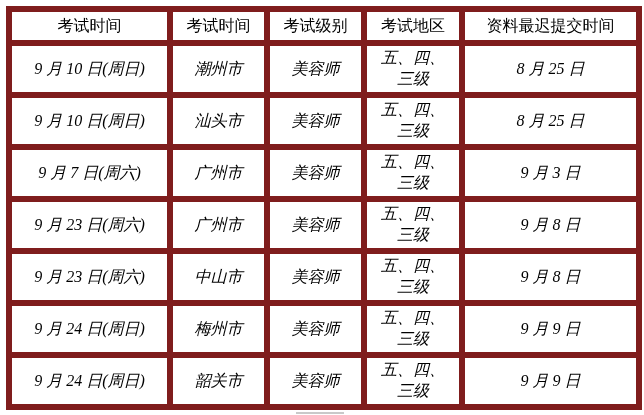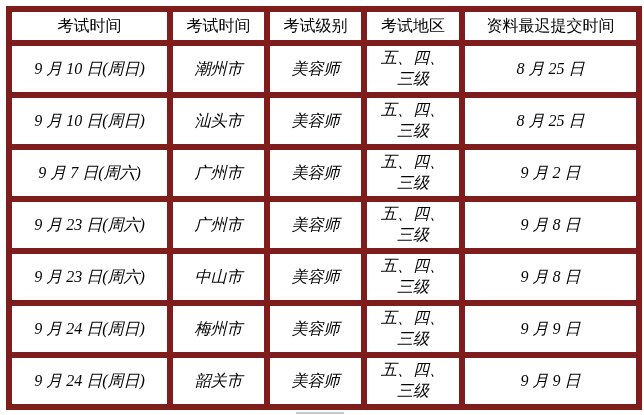--- a/index.html
+++ b/index.html
@@ -88,21 +88,21 @@
         <td class="level-cell">五、四、
 三级</td>
         <td>8 月 25 日</td>
       </tr>
       <tr>
         <td>9 月 7 日(周六)</td>
         <td>广州市</td>
         <td>美容师</td>
         <td class="level-cell">五、四、
 三级</td>
-        <td>9 月 2 日</td>
+        <td>9 月 3 日</td>
       </tr>
       <tr>
         <td>9 月 23 日(周六)</td>
         <td>广州市</td>
         <td>美容师</td>
         <td class="level-cell">五、四、
 三级</td>
         <td>9 月 8 日</td>
       </tr>
       <tr>

